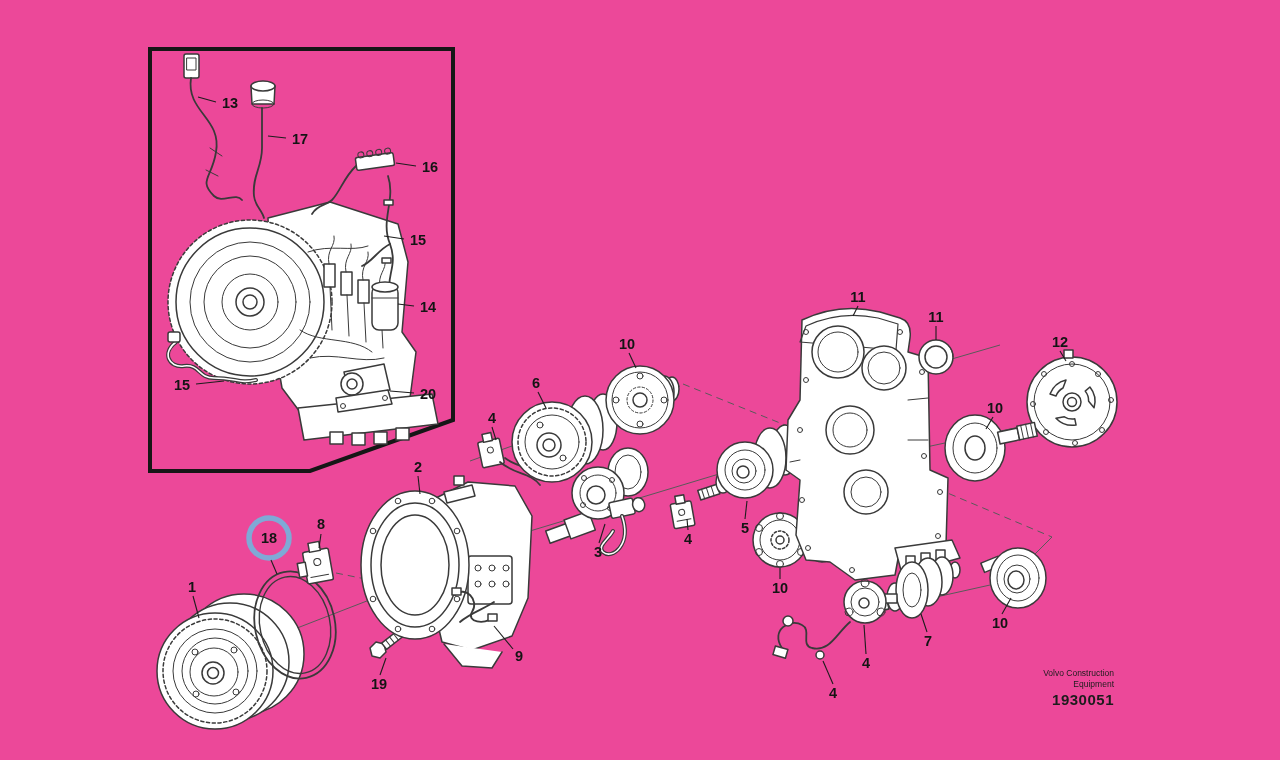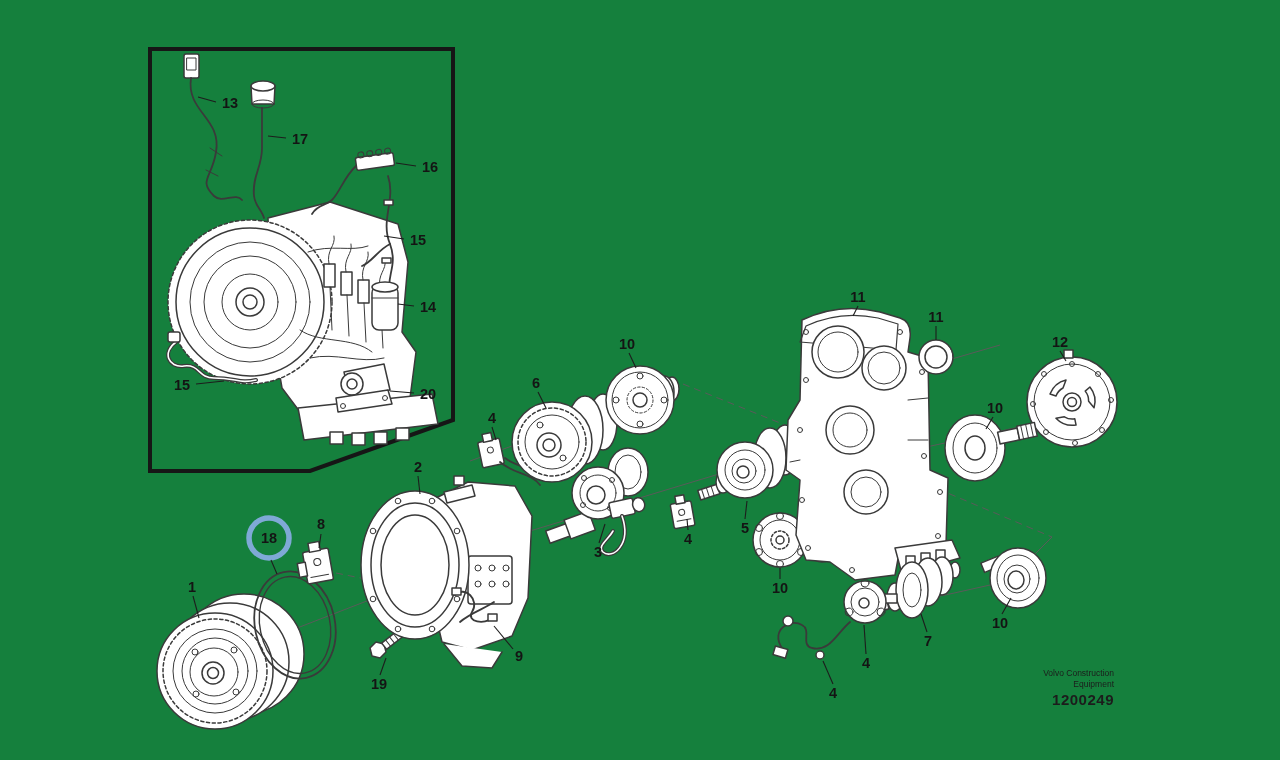--- a/index.html
+++ b/index.html
@@ -1,16 +1,16 @@
 <!DOCTYPE html>
 <html><head>
 <meta charset="utf-8">
 <style>
   html,body{margin:0;padding:0;background:#fff;}
-  .stage{position:relative;width:1280px;height:760px;background:#15803d;overflow:hidden;}
+  .stage{position:relative;width:1280px;height:760px;background:#ec4899;overflow:hidden;}
   svg{position:absolute;left:0;top:0;}
   .p{fill:#ffffff;stroke:#3a3a3a;stroke-width:1.5;stroke-linejoin:round;stroke-linecap:round;}
   .d{fill:none;stroke:#3a3a3a;stroke-width:1;stroke-linejoin:round;stroke-linecap:round;}
   .teeth{stroke-dasharray:3.2,2.6;}
   .axis{fill:none;stroke:#5a5a5a;stroke-width:1;}
   .dash{stroke-dasharray:7,5;}
   .ldr{stroke:#1d1d1d;stroke-width:1.1;}
   .co{font:bold 14.5px "Liberation Sans",sans-serif;fill:#141414;text-anchor:middle;}
   .frame{fill:none;stroke:#161616;stroke-width:4;stroke-linejoin:miter;}
   .tube{fill:none;stroke:#3a3a3a;stroke-width:4;stroke-linecap:round;}
@@ -509,15 +509,15 @@
   </g>
   <g>
     <line class="ldr" x1="833" y1="684" x2="823" y2="661"></line>
     <text class="co" x="833" y="698">4</text>
   </g>
 </svg>
 
 <div class="brand">
   <div>Volvo Construction</div>
   <div>Equipment</div>
-  <div class="partno">1200249</div>
+  <div class="partno">1930051</div>
 </div>
 </div>
 
 </body></html>

